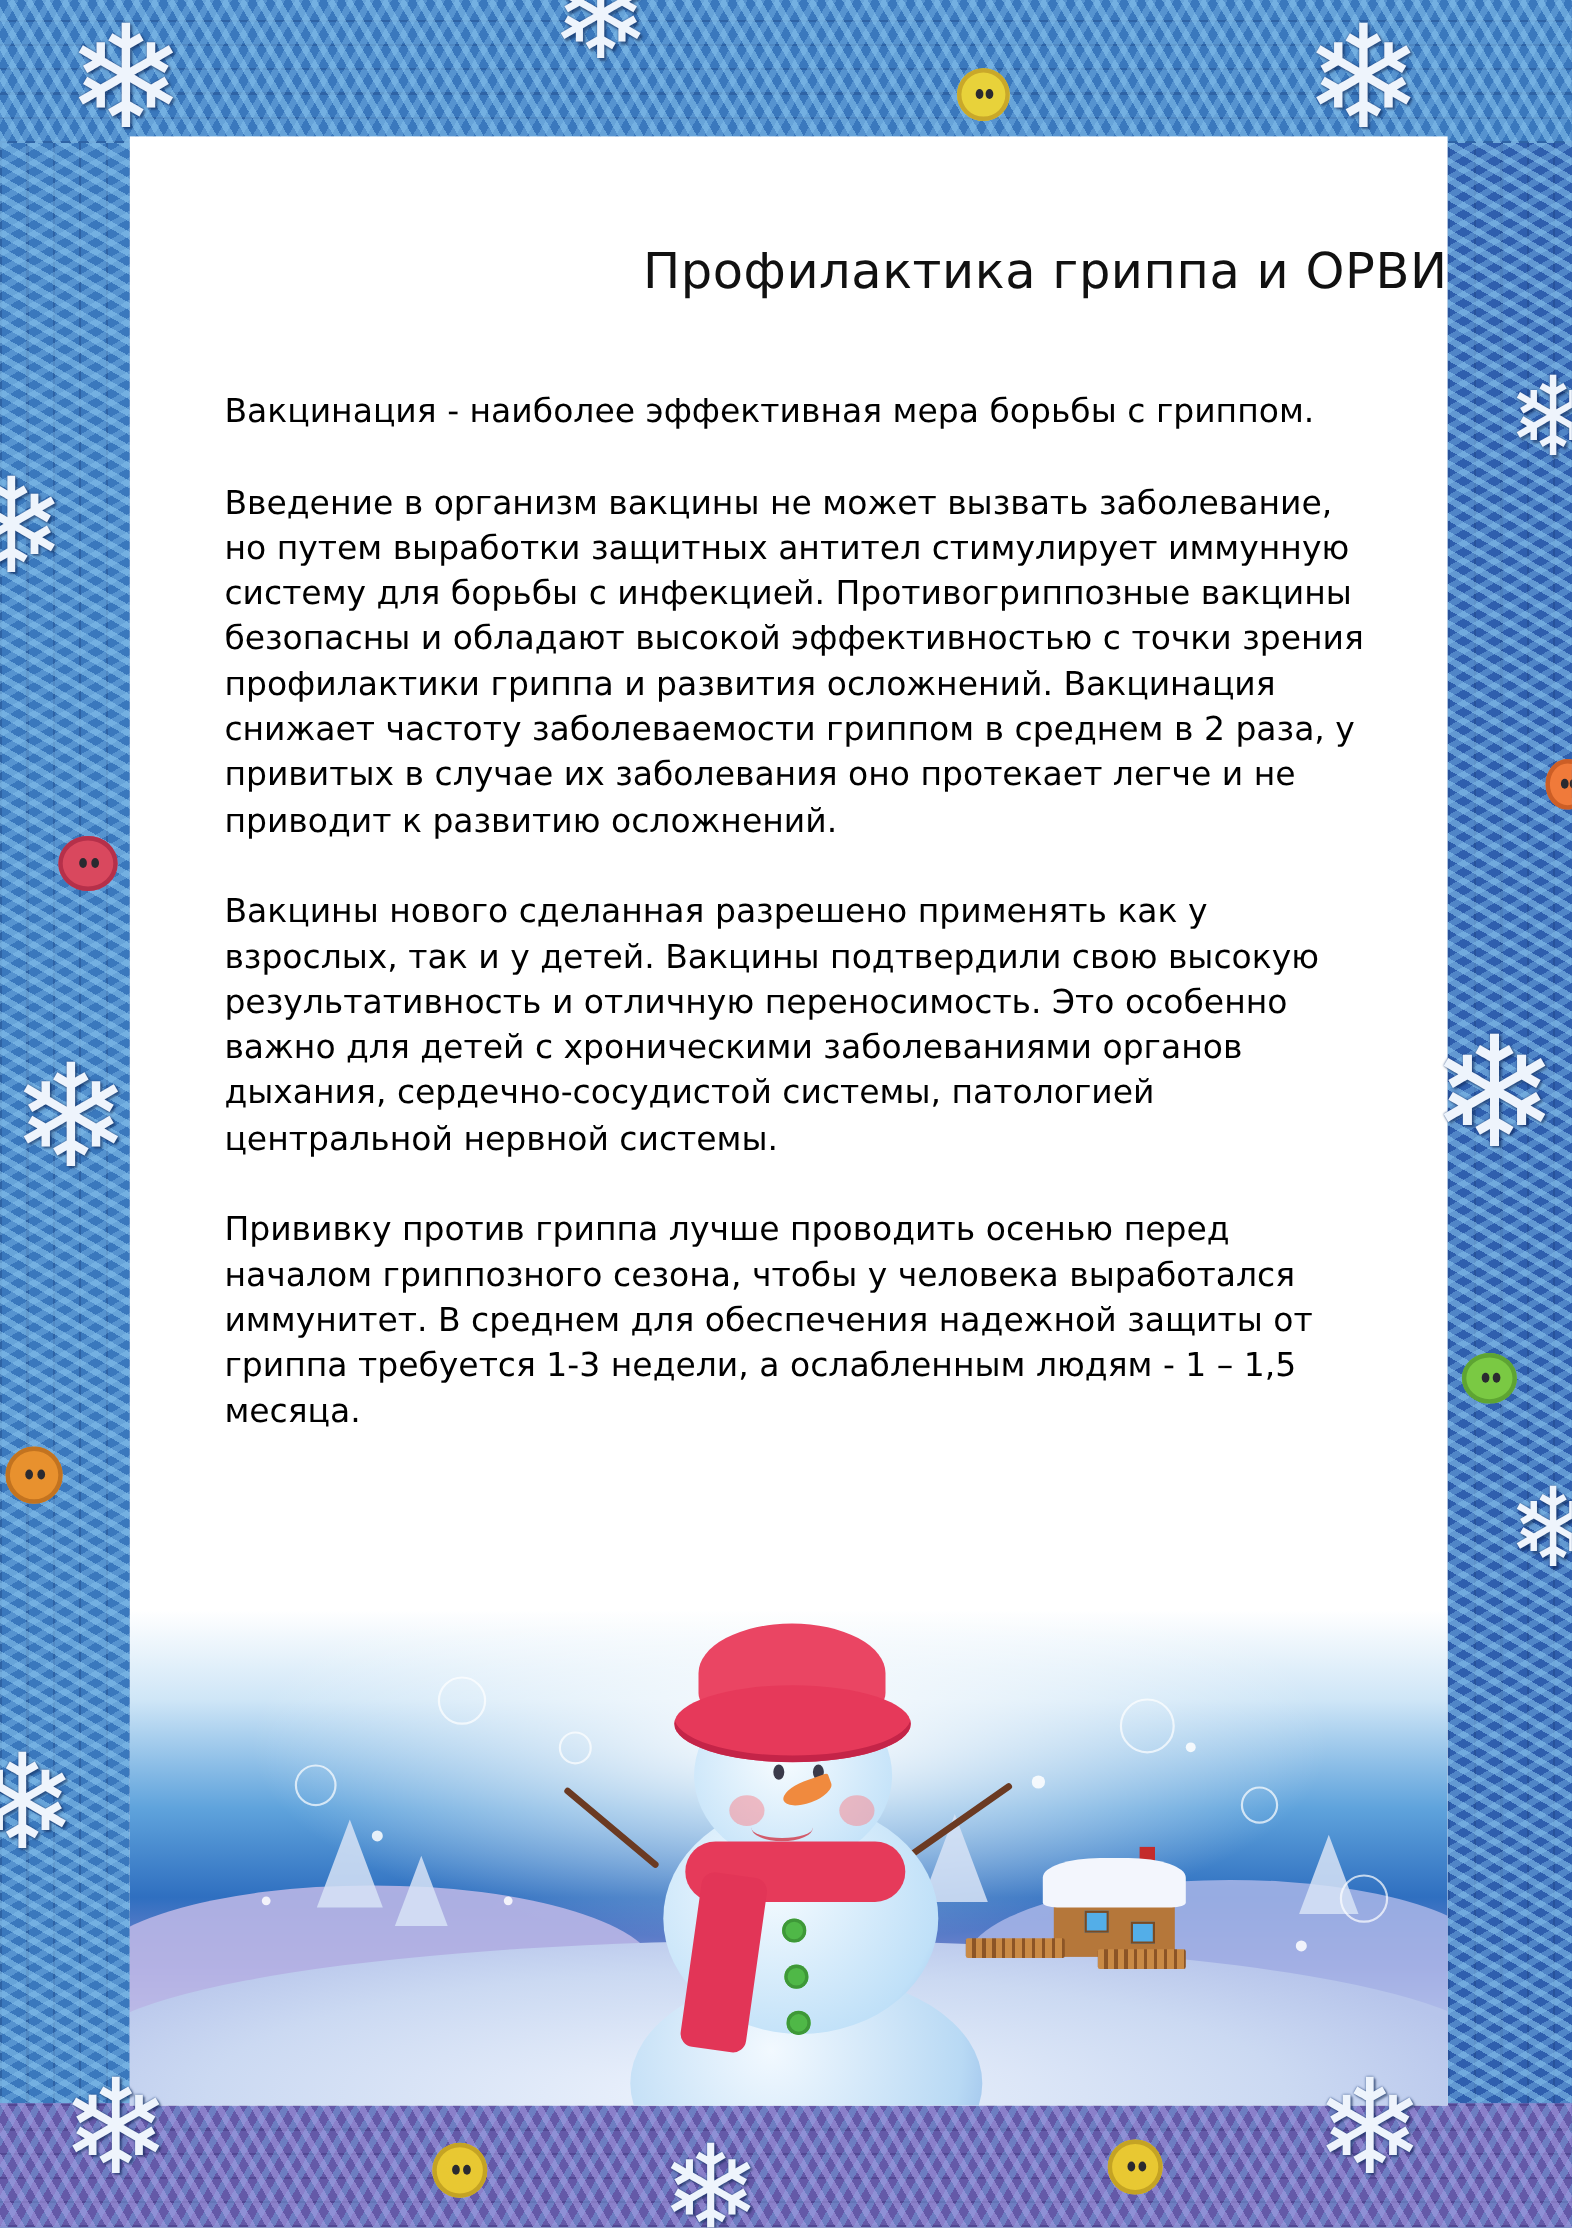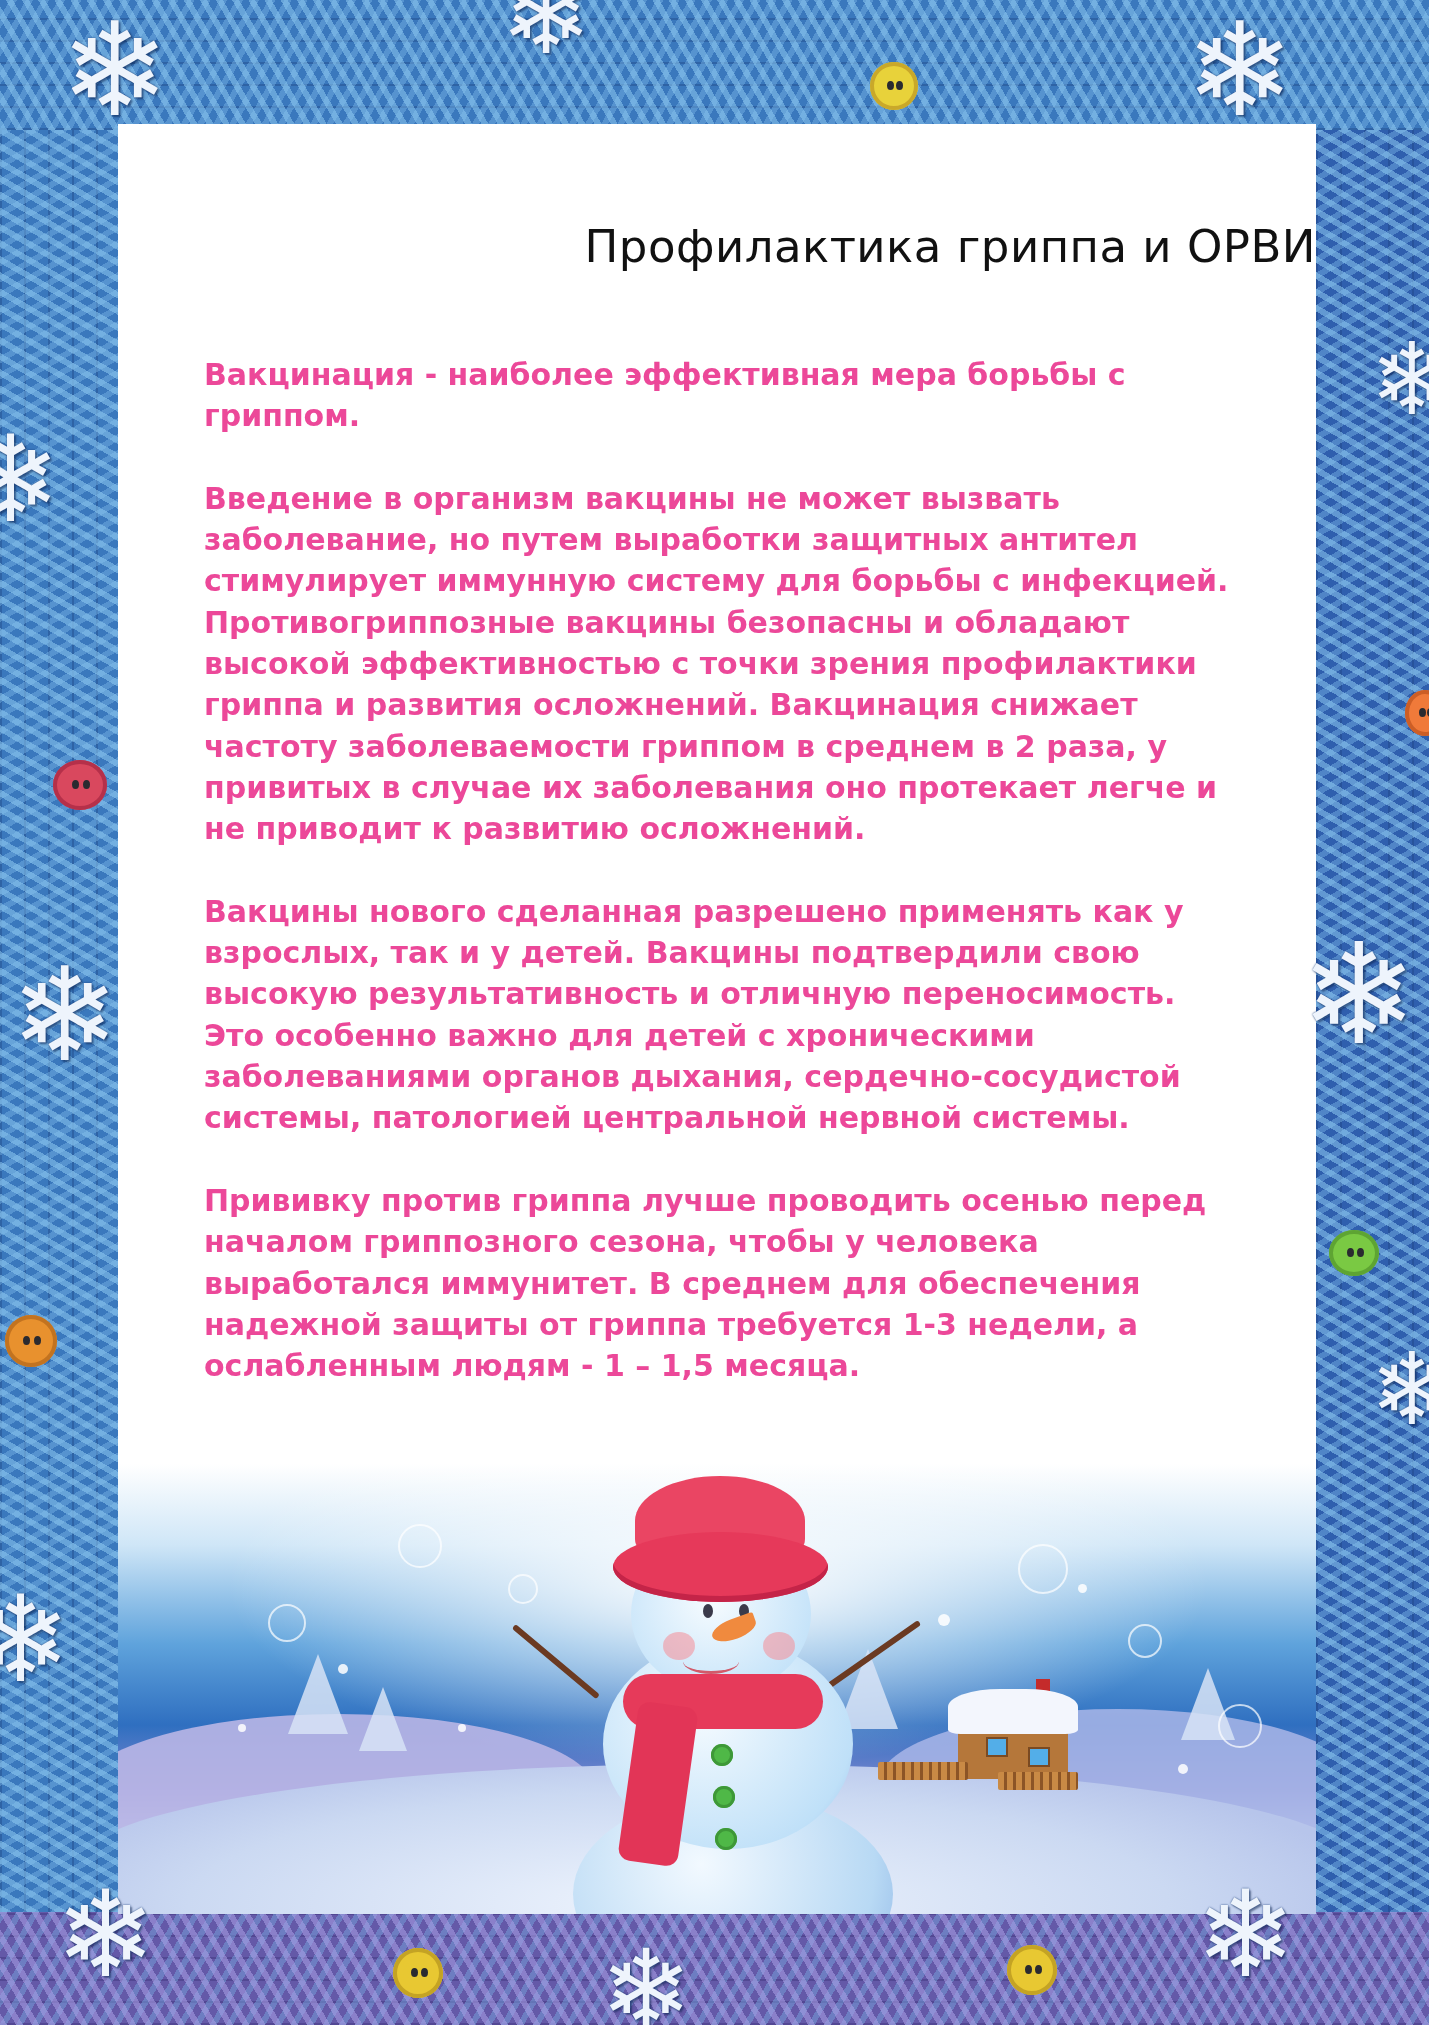--- a/index.html
+++ b/index.html
@@ -40,21 +40,21 @@
     position: absolute; left: 118px; top: 124px; width: 1198px; height: 1790px;
     background: #ffffff;
     overflow: hidden;
   }
   .title {
     position: absolute; left: 0; top: 68px; width: 1198px; text-align: right;
     font-size: 45px; color: #111; letter-spacing: 0.5px; margin-top: 28px;
   }
   .body-text {
     position: absolute; left: 86px; top: 230px; width: 1040px;
-    font-size: 30px; line-height: 41.3px; color: #ec4899; font-weight: bold;
+    font-size: 30px; line-height: 41.3px; color: #000000;
   }
   .body-text p { margin: 0 0 41.3px 0; }
   
   .scene {
     position: absolute; left: 0; top: 1340px; width: 1198px; height: 450px;
     background:
       radial-gradient(ellipse 700px 260px at 600px 120px, rgba(255,255,255,0.95) 0%, rgba(255,255,255,0) 70%),
       linear-gradient(180deg, #ffffff 0%, #cfe6f7 18%, #5fa3dc 40%, #2f6fc0 58%, #7d86cf 72%, #c9d4f0 82%, #e6eefa 100%);
   }
   .ground {

